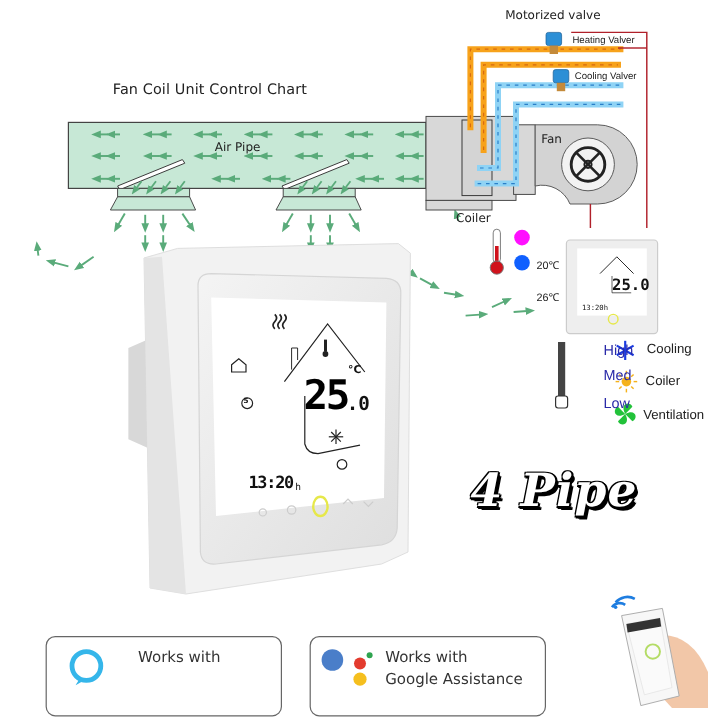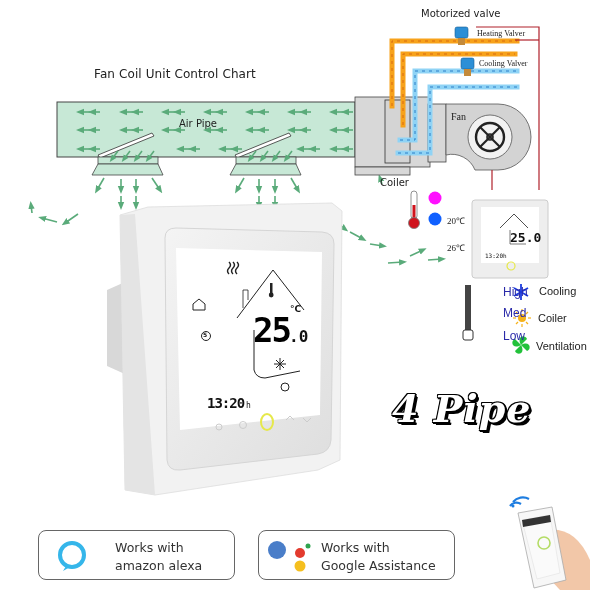--- a/index.html
+++ b/index.html
@@ -1,29 +1,29 @@
 <!DOCTYPE html>
 <html><head>
 <meta charset="utf-8">
 <style>
   * { box-sizing: border-box; margin: 0; padding: 0; }
   html, body { width: 600px; height: 600px; background: #ffffff; overflow: hidden; }
   body { position: relative; font-family: "DejaVu Sans", sans-serif; color: #222; }
   .abs { position: absolute; }
   svg.layer { position: absolute; left: 0; top: 0; }
   .title { left: 94px; top: 67px; font-size: 12px; color: #222; font-family: "DejaVu Sans", sans-serif; letter-spacing: 0.1px; }
-  .label-sm { font-size: 9px; font-family: Liberation Serif, serif; color: #222; }
+  .label-sm { font-size: 9px; font-family: Liberation Sans, sans-serif; color: #222; }
   .label-md { font-size: 10px; font-family: "DejaVu Sans", sans-serif; color: #222; }
   .speed { font-family: "Liberation Sans", sans-serif; font-size: 12px; color: #2a2aa8; margin-left: 27px; }
   .mode { font-family: "Liberation Sans", sans-serif; font-size: 11px; color: #222; }
   .pipe4 { left: 392px; top: 386px; font-family: "DejaVu Serif", serif; font-weight: bold; font-style: italic;
            font-size: 38px; color: #fff; letter-spacing: 1px;
            text-shadow: -1px -1px 0 #000, 1px -1px 0 #000, -1px 1px 0 #000, 1px 1px 0 #000,
                         2px 2px 0 #000, 3px 3px 0 #000, 0 2px 0 #000, 2px 0 0 #000; }
-  .badge { position: absolute; top: 530px; height: 50px; border: 1px solid #666; border-radius: 8px; background: #fff; }
+  .badge { position: absolute; top: 530px; height: 67px; border: 1px solid #666; border-radius: 8px; background: #fff; }
   .badge .txt { position: absolute; left: 76px; top: 8px; font-family: "DejaVu Sans", sans-serif; font-size: 12.5px; line-height: 18px; color: #333; }
   .badge2 .txt { left: 62px; }
 </style>
 </head>
 <body>
 
 <svg class="layer" width="600" height="600" viewBox="0 0 600 600">
   <defs>
     <marker id="ga" viewBox="0 0 10 10" refX="5" refY="5" markerWidth="5" markerHeight="5" orient="auto">
       <path d="M0,1 L10,5 L0,9 Z" fill="#5aab7a"></path>
@@ -276,21 +276,21 @@
     <polygon points="522,520 550,515 551,522 523,527" fill="#333"></polygon>
     <circle cx="544" cy="543" r="6" fill="none" stroke="#b4dc66" stroke-width="1.6"></circle>
   </g>
 </svg>
 
 <div class="abs title">Fan Coil Unit Control Chart</div>
 <div class="abs label-md" style="left:179px; top:118px;">Air Pipe</div>
 <div class="abs label-md" style="left:421px; top:8px;">Motorized valve</div>
 <div class="abs label-sm" style="left:477px; top:29px; font-size:8px;">Heating Valver</div>
 <div class="abs label-sm" style="left:479px; top:59px; font-size:8px;">Cooling Valver</div>
-<div class="abs label-md" style="left:451px; top:111px;font-family:Liberation Serif, serif;">Fan</div>
+<div class="abs label-md" style="left:451px; top:111px;">Fan</div>
 <div class="abs label-md" style="left:380px; top:177px;">Coiler</div>
 <div class="abs label-sm" style="left:447px; top:193px;margin-top:48px;">26℃</div>
 <div class="abs label-sm" style="left:447px; top:214px;">20℃</div>
 
 <div class="abs speed" style="left:476px; top:285px;">High</div>
 <div class="abs speed" style="left:476px; top:306px;">Med</div>
 <div class="abs speed" style="left:476px; top:329px;">Low</div>
 
 <div class="abs mode" style="left:539px; top:285px;">Cooling</div>
 <div class="abs mode" style="left:538px; top:312px;">Coiler</div>
@@ -305,21 +305,20 @@
 
 <div class="abs pipe4">4 Pipe</div>
 
 <div class="badge" style="left:38px; width:197px;">
   <svg class="layer" width="60" height="50">
     <circle cx="33" cy="24" r="12" fill="none" stroke="#35b6ea" stroke-width="4"></circle>
     <path d="M27,35 L24,40 L31,36 Z" fill="#35b6ea"></path>
   </svg>
   <div class="txt">
     <div>Works with</div>
-    <div>amazon alexa</div>
   </div>
 </div>
 <div class="badge badge2" style="left:258px; width:197px;">
   <svg class="layer" width="70" height="50">
     <circle cx="18" cy="19" r="9" fill="#4a7ec9"></circle>
     <circle cx="41" cy="22" r="5" fill="#e33b2e"></circle>
     <circle cx="49" cy="15" r="2.5" fill="#2fa44f"></circle>
     <circle cx="41" cy="35" r="5.5" fill="#f5bf1e"></circle>
   </svg>
   <div class="txt">

